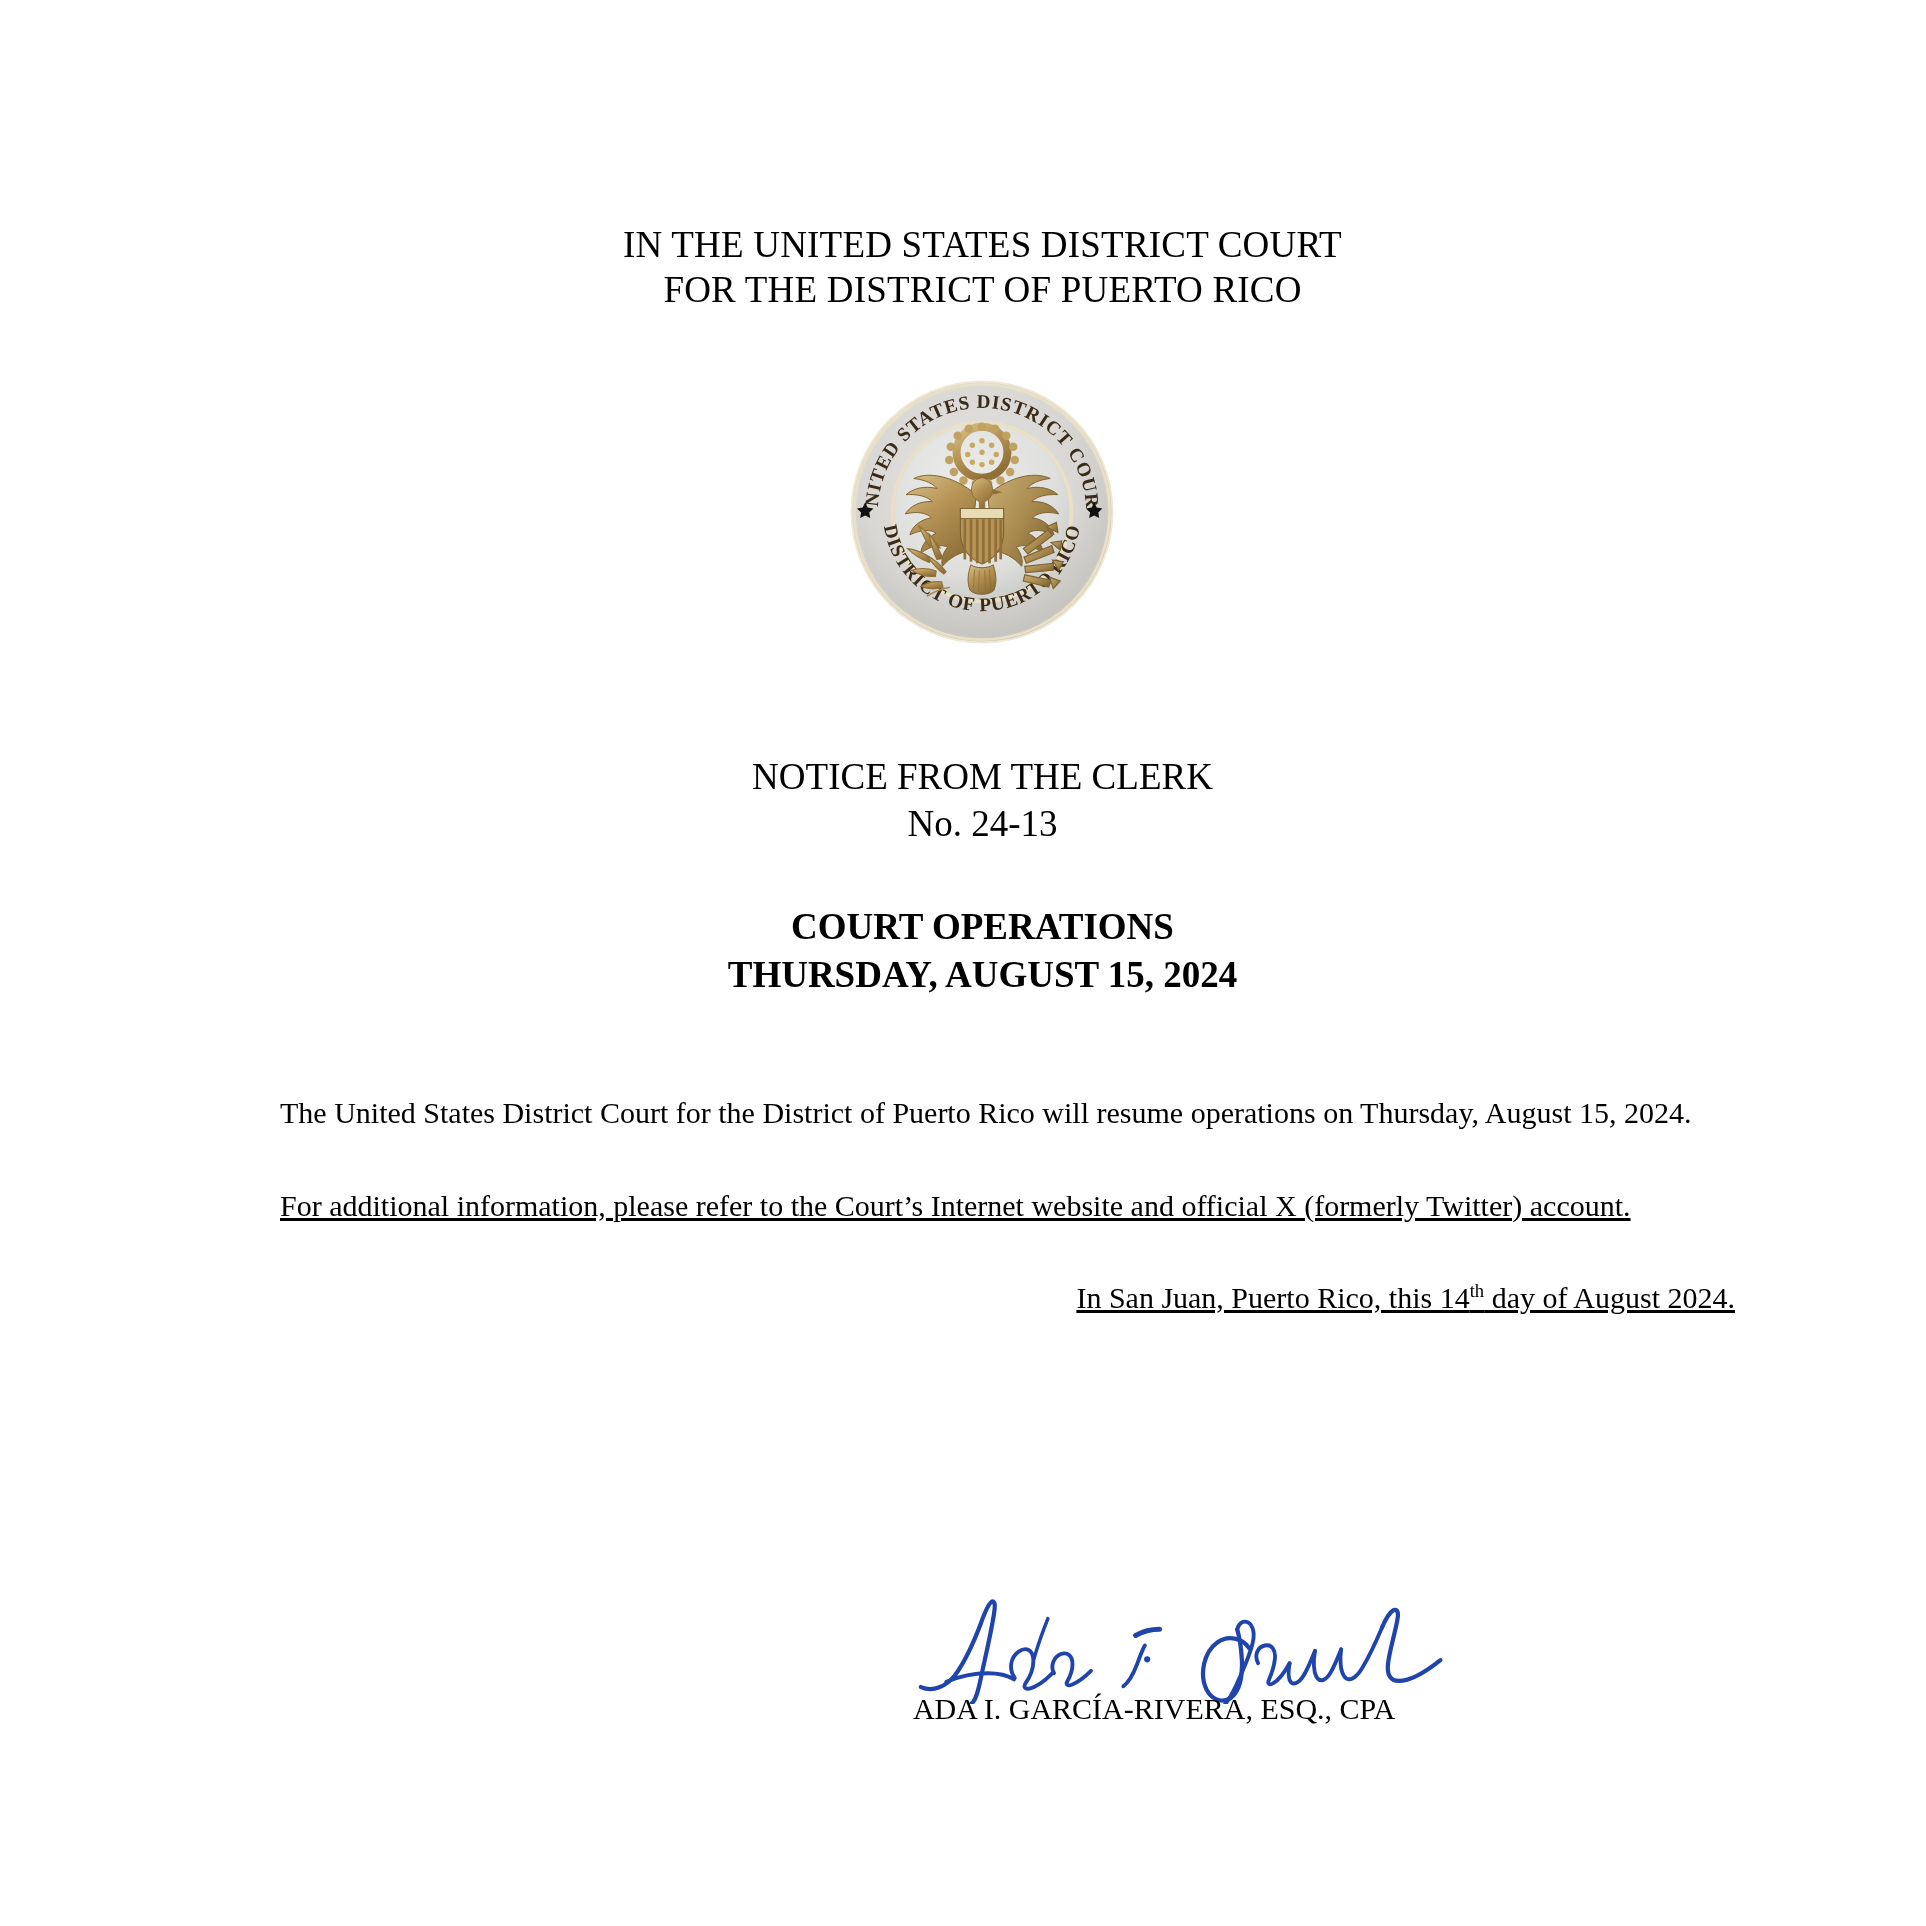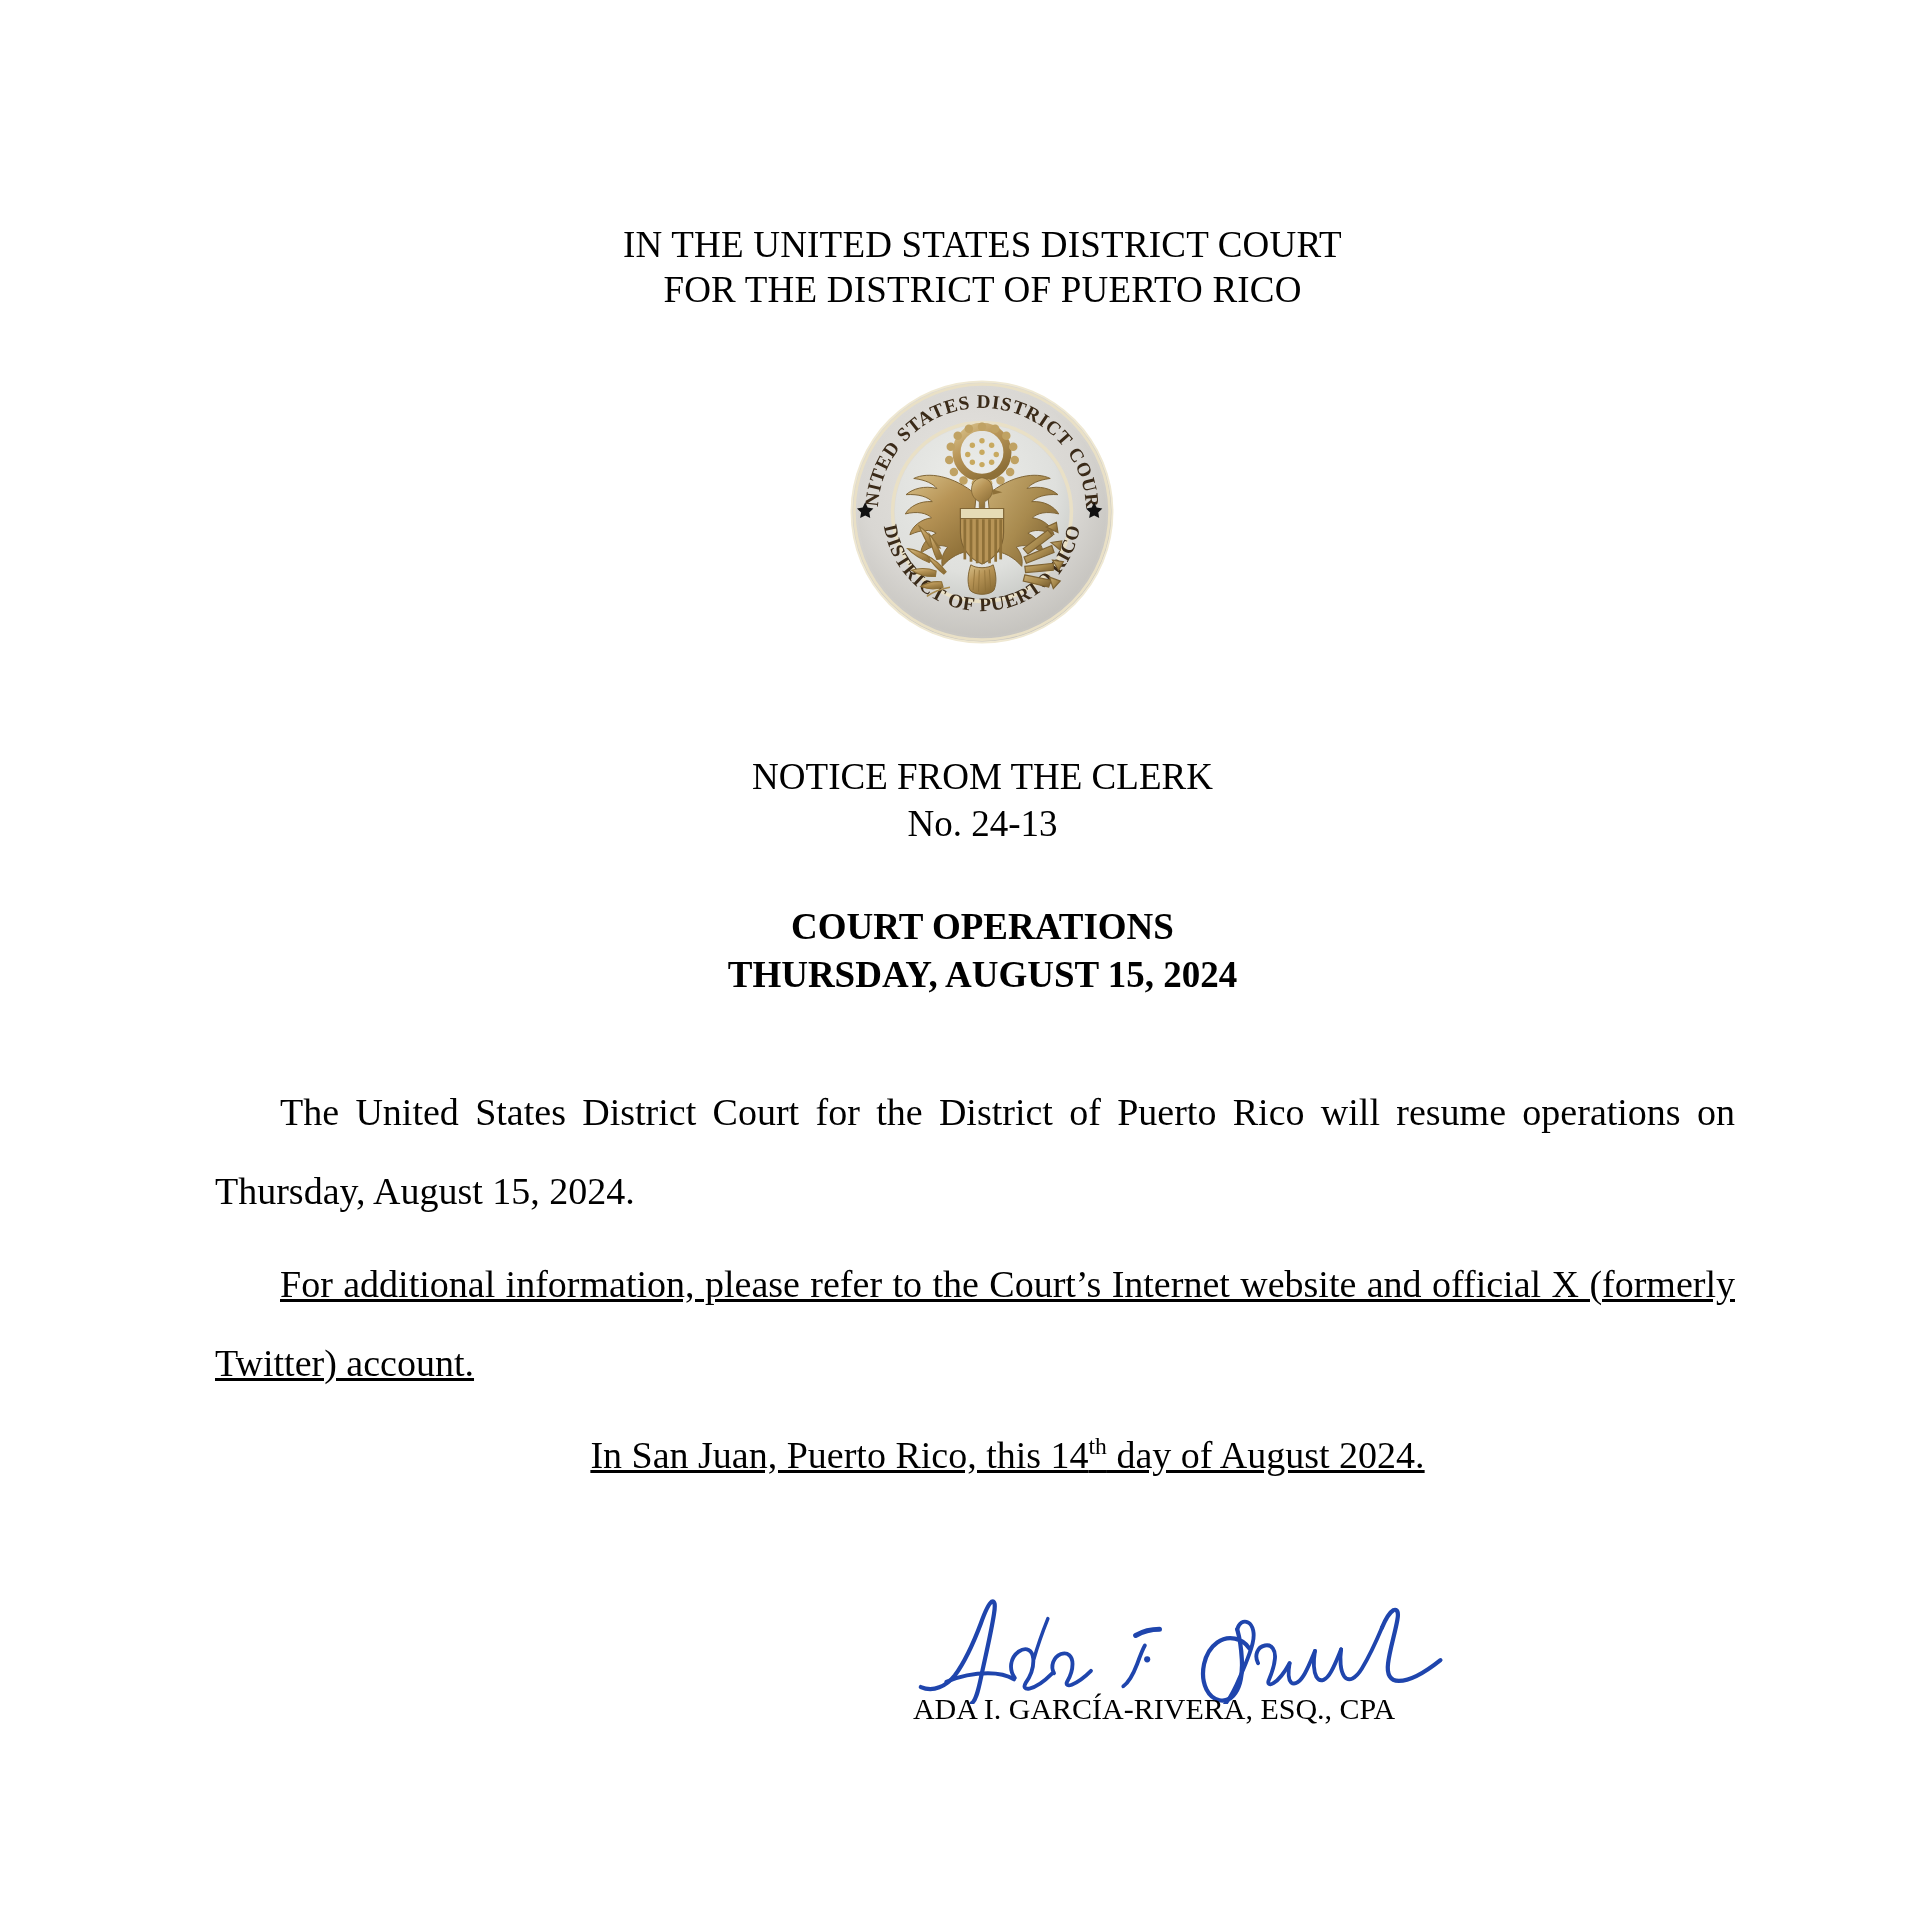--- a/index.html
+++ b/index.html
@@ -68,30 +68,30 @@
     font-weight: bold;
   }
   .subject-block .line { display: block; white-space: nowrap; }
 
   
   .body-text {
     position: absolute;
     top: 1073px;
     left: 215px;
     width: 1520px;
-    font-size: 38px;
+    font-size: 30px;
     line-height: 79px;
     text-align: justify;
   }
   .body-text p {
     margin: 0 0 0 0;
     text-indent: 65px;
   }
   .body-text p.para-gap { margin-top: 13.5px; text-decoration: underline; }
-  .body-text p.last { text-align: center; }
+  .body-text p.last { text-align: right; }
   .body-text sup {
     font-size: 0.62em;
     vertical-align: super;
     line-height: 0;
   }
 
   
   .signature-area {
     position: absolute;
     top: 1577px;

